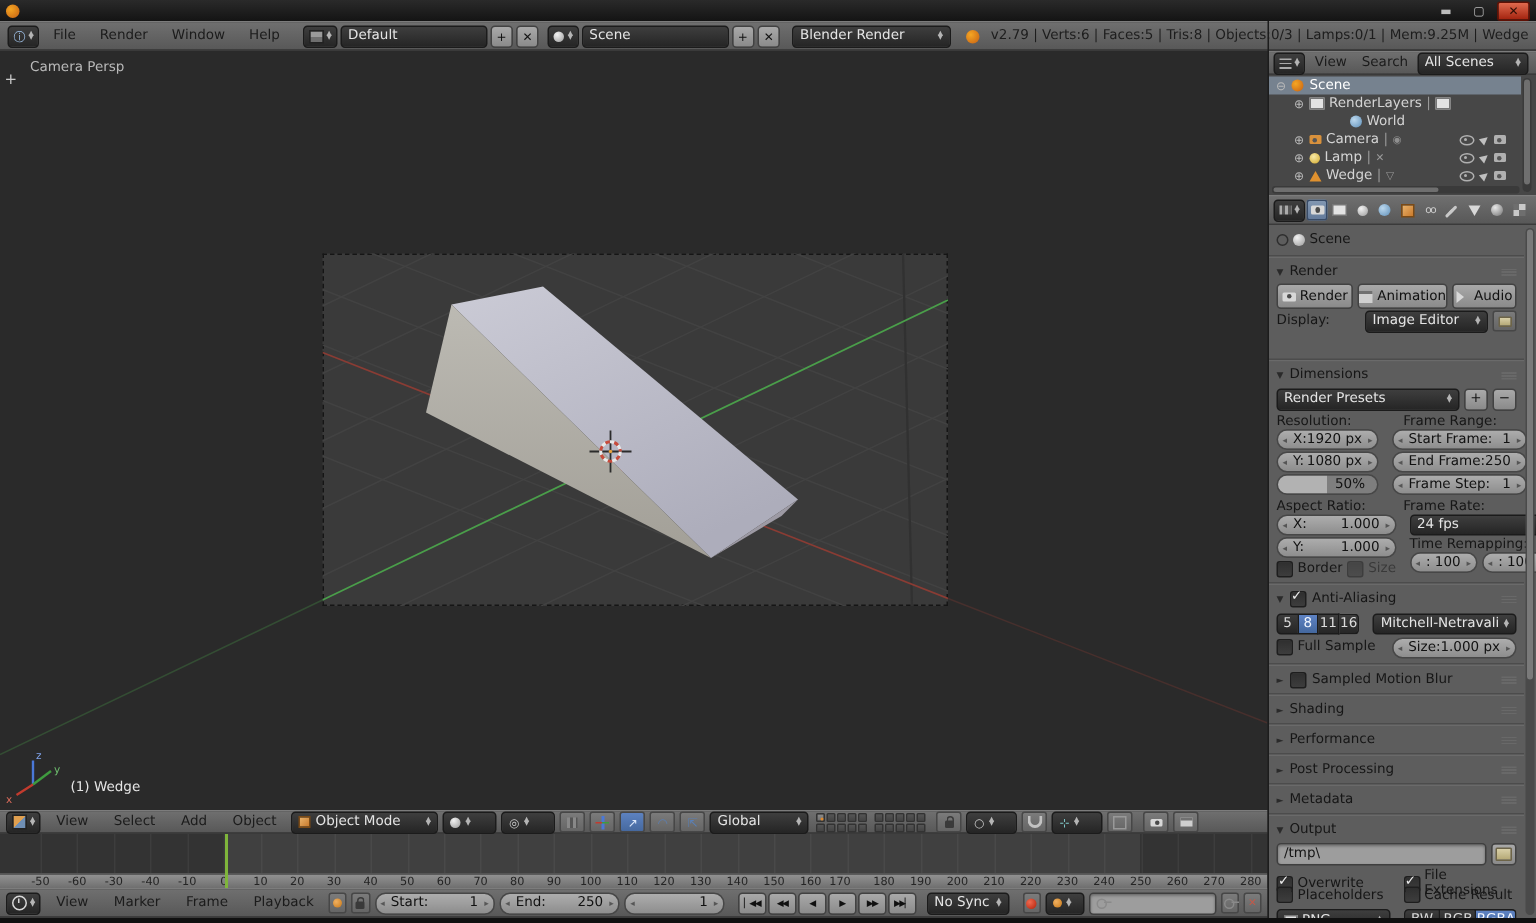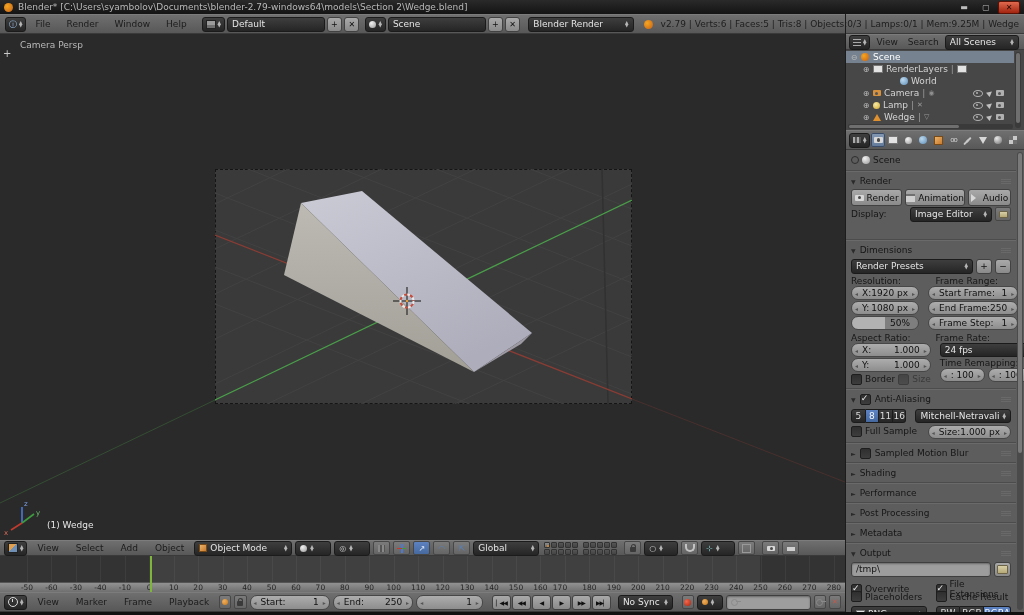--- a/index.html
+++ b/index.html
@@ -144,21 +144,20 @@
   .i-axes::before{content:"";position:absolute;left:4px;top:0;width:1.5px;height:9px;background:#4a78d8;}
   .i-axes::after{content:"";position:absolute;left:0;top:4px;width:9px;height:1.5px;background:linear-gradient(90deg,#c23b2e 50%,#3f9b3f 50%);}
 </style>
 </head>
 <body>
 
 <div id="app">
 
   <div id="titlebar" class="abs">
     <span class="blogo"></span>
-    <span id="title-text">Blender* [C:\Users\syambolov\Documents\blender-2.79-windows64\models\Section 2\Wedge.blend]</span>
     <span class="wingrp">
       <span class="winbtn">▬</span>
       <span class="winbtn">▢</span>
       <span class="winbtn close">✕</span>
     </span>
   </div>
 
   <div id="infobar" class="abs hdr">
     <span class="ed-btn">
         <span style="color:#9fc1e8;font-size:8px;">ⓘ</span>

